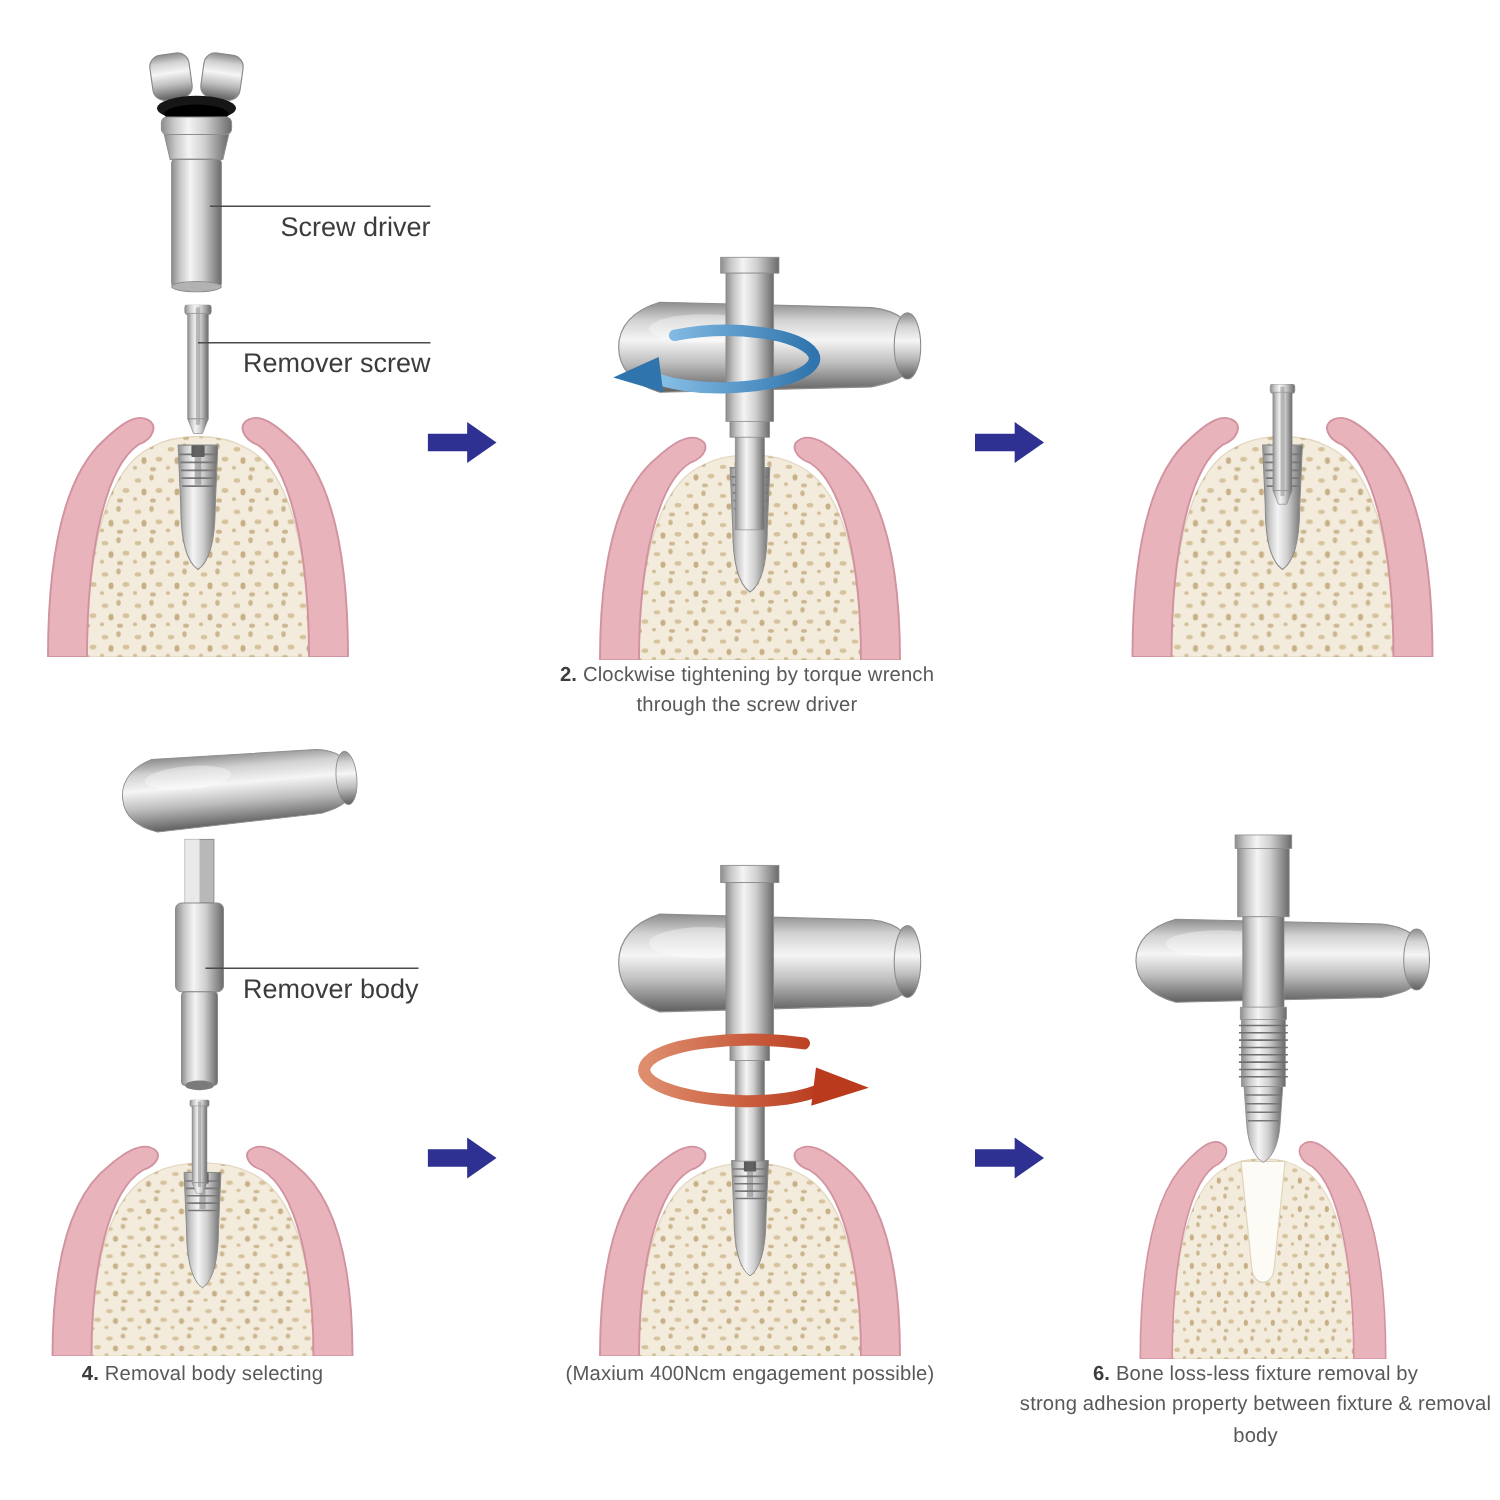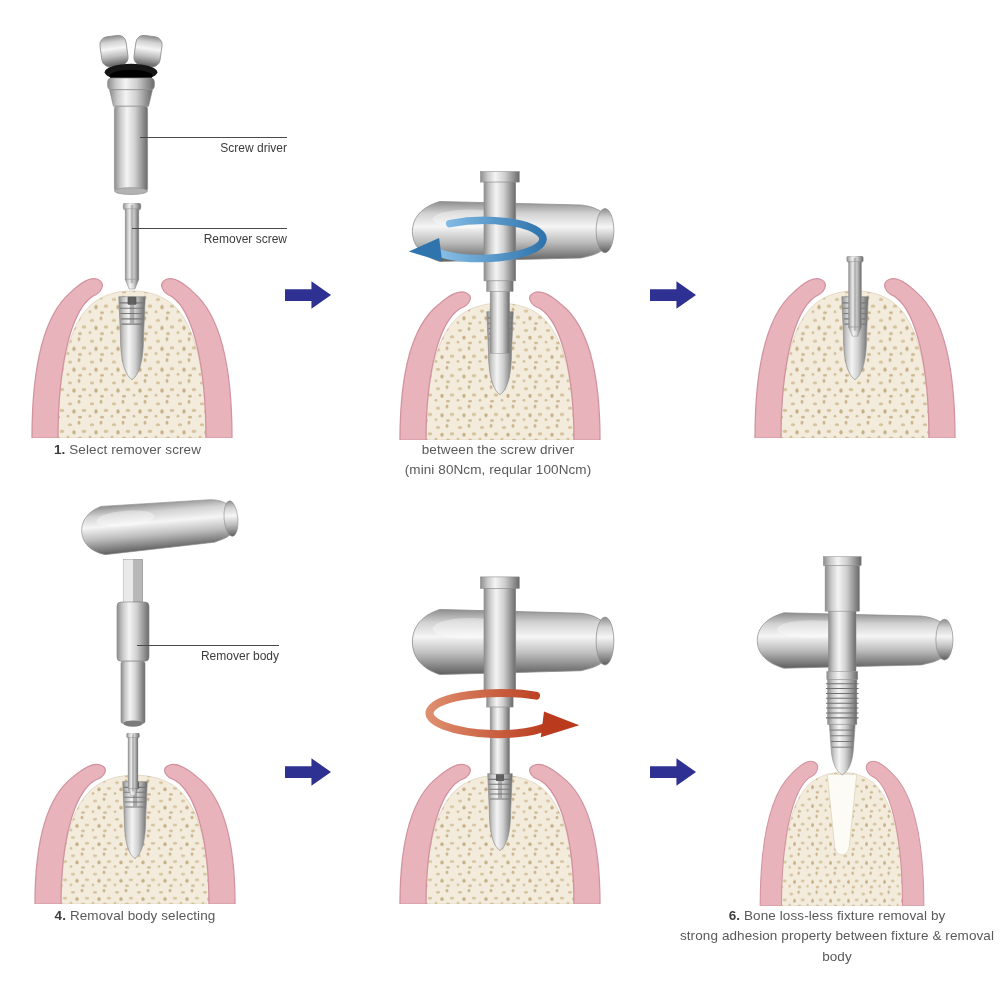--- a/index.html
+++ b/index.html
@@ -9,21 +9,21 @@
   }
   .abs{position:absolute;}
   svg.abs{display:block;}
   .caption{
     position:absolute;text-align:center;font-size:13.5px;color:#595959;
     line-height:1.5;letter-spacing:.1px;
   }
   .caption .num{font-weight:bold;color:#3d3d3d;}
   .callout{
     position:absolute;border-top:1.5px solid #4a4a4a;text-align:right;
-    font-size:12px;color:#3c3c3c;padding-top:3px;
+    font-size:18px;color:#3c3c3c;padding-top:3px;
   }
 </style>
 </head>
 <body>
 
 <svg width="0" height="0" style="position:absolute" aria-hidden="true">
 <defs>
   <linearGradient id="metalV" x1="0" y1="0" x2="1" y2="0">
     <stop offset="0" stop-color="#8d8d8d"></stop>
         <stop offset="0.18" stop-color="#c9c9c9"></stop>
@@ -267,34 +267,34 @@
     </svg>
   <svg class="abs" style="left:752px;top:738px" width="180" height="168" viewBox="0 0 220 195" preserveAspectRatio="none">
       <use href="#socket"></use>
     </svg>
   <svg class="abs" style="left:753px;top:498px" width="206" height="285" viewBox="0 0 240 350" preserveAspectRatio="none">
       <use href="#wrench-extract"></use>
     </svg>
 </div>
 
 <div class="caption" style="left:0px;top:440px;width:255px">
-  <div><span class="num">1.</span> <span>Select remover screw</span></div>
 </div>
 
 <div class="caption" style="left:348px;top:440px;width:300px">
-  <div>between the screw driver</div>
-  <div>(mini 80Ncm, reqular 100Ncm)</div>
+  <div><span class="num">2.</span> <span>Clockwise tightening by torque wrench</span></div>
+  <div>through the screw driver</div>
 </div>
 
 <div class="caption" style="left:715px;top:440px;width:280px">
 </div>
 
 <div class="caption" style="left:10px;top:906px;width:250px">
   <div><span class="num">4.</span> <span>Removal body selecting</span></div>
 </div>
 
 <div class="caption" style="left:340px;top:906px;width:320px">
+  <div>(Maxium 400Ncm engagement possible)</div>
 </div>
 
 <div class="caption" style="left:672px;top:906px;width:330px">
   <div><span class="num">6.</span> <span>Bone loss-less fixture removal by</span></div>
   <div>strong adhesion property between fixture &amp; removal body</div>
 </div>
 
 </body></html>

